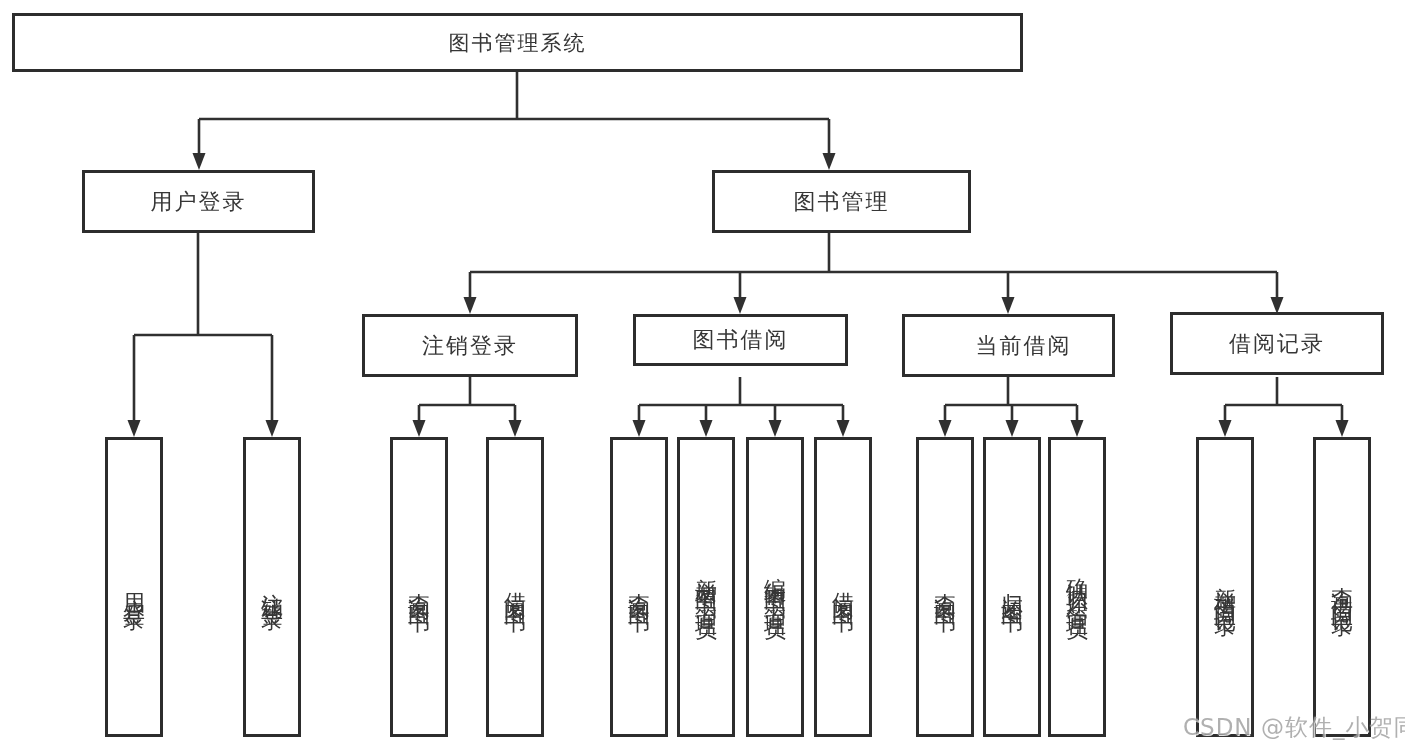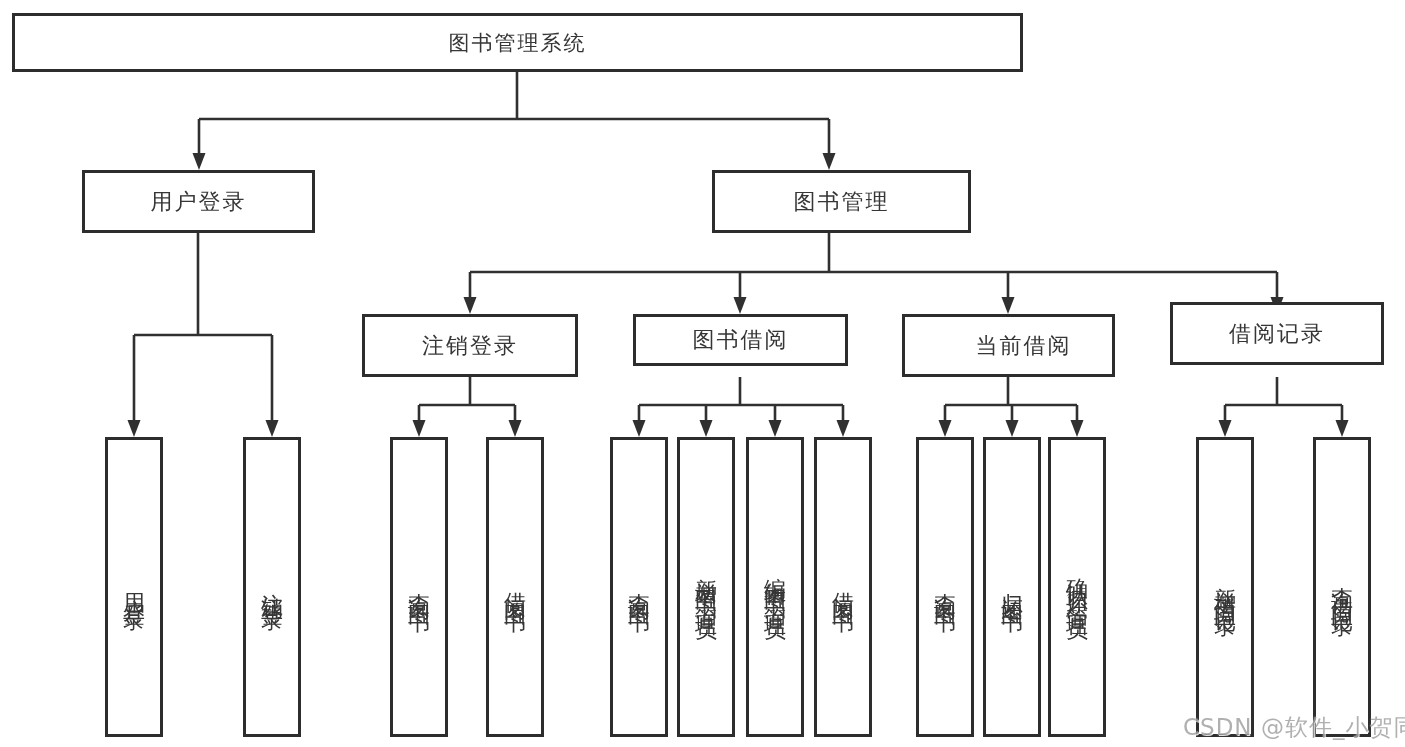--- a/index.html
+++ b/index.html
@@ -94,21 +94,21 @@
     </svg>
 
   <div class="hbox" style="left:12px; top:13px; width:1011px; height:59px;">图书管理系统</div>
 
   <div class="hbox" style="left:82px; top:170px; width:233px; height:63px; font-size:22px;">用户登录</div>
   <div class="hbox" style="left:712px; top:170px; width:259px; height:63px; font-size:22px;">图书管理</div>
 
   <div class="hbox" style="left:362px; top:314px; width:216px; height:63px; font-size:22px;">注销登录</div>
   <div class="hbox" style="left:633px; top:314px; width:215px; height:52px; font-size:22px;">图书借阅</div>
   <div class="hbox" style="left:902px; top:314px; width:213px; height:63px; font-size:22px;padding-left:30px;">当前借阅</div>
-  <div class="hbox" style="left:1170px; top:302px; width:214px; height:63px; font-size:22px;">借阅记录</div>
+  <div class="hbox" style="left:1170px; top:312px; width:214px; height:63px; font-size:22px;">借阅记录</div>
 
   <div class="vbox" style="left:105px;">
     <span class="vtext">用户登录</span>
   </div>
   <div class="vbox" style="left:243px;">
     <span class="vtext">注销登录</span>
   </div>
 
   <div class="vbox" style="left:390px;">
     <span class="vtext">查询图书</span>

